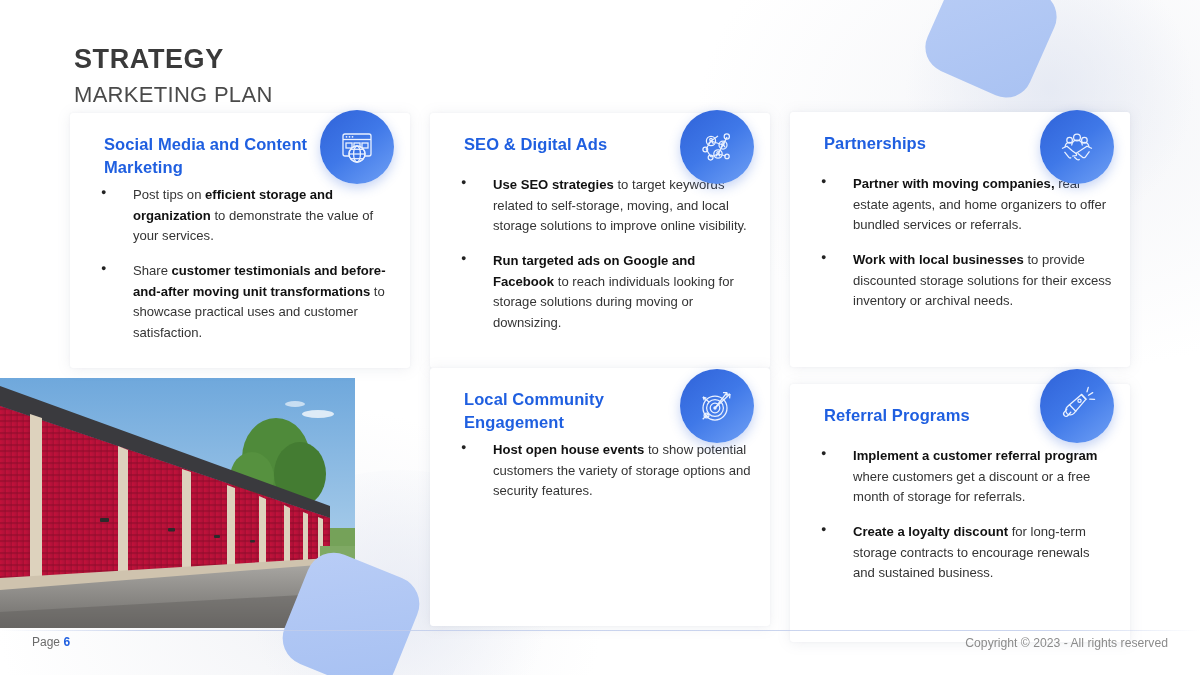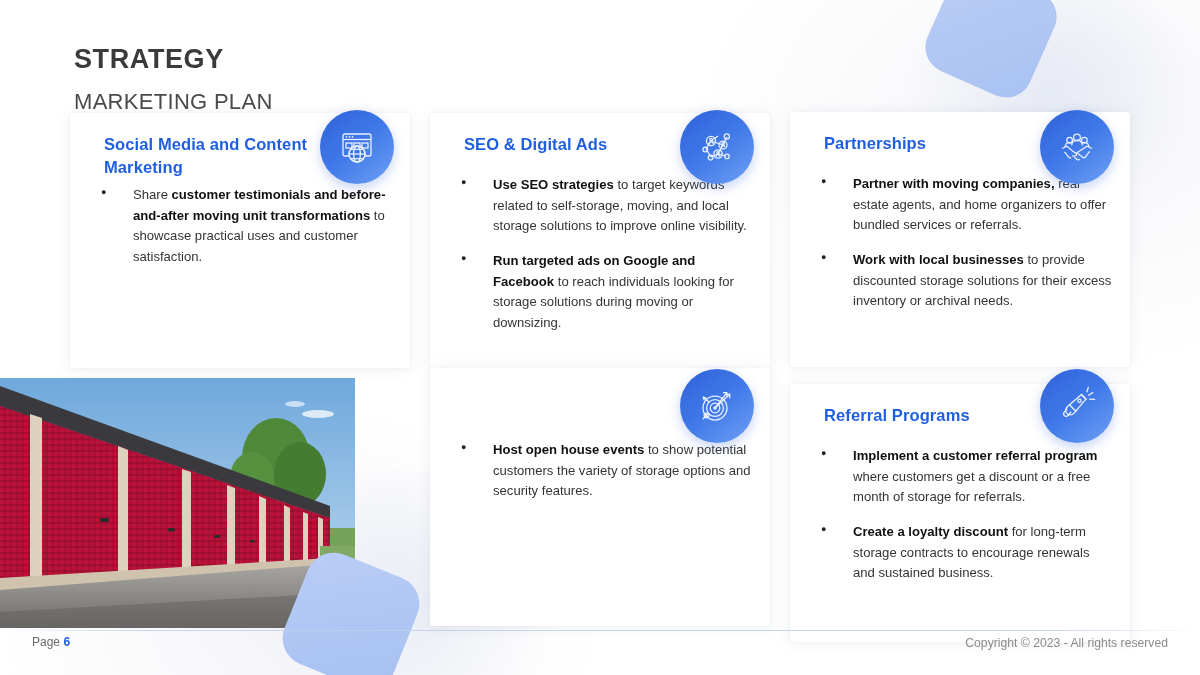--- a/index.html
+++ b/index.html
@@ -49,21 +49,21 @@
   }
 
   
   .header { position: absolute; left: 74px; top: 44px; }
   .title-main {
     font-size: 27px; font-weight: bold; letter-spacing: .6px;
     color: #3a3a3a; line-height: 1.12;
   }
   .title-sub {
     font-size: 22px; font-weight: normal; letter-spacing: .3px;
-    color: #4a4a4a; line-height: 1.2; margin-top: 15px;
+    color: #4a4a4a; line-height: 1.2; margin-top: 8px;
   }
 
   
   .photo {
     position: absolute; left: 0px; top: 378px;
     width: 355px; height: 250px;
     overflow: hidden;
     background: #87b7e0;
   }
   .photo svg { display: block; width: 355px; height: 250px; }
@@ -223,20 +223,21 @@
       <ellipse cx="318" cy="36" rx="16" ry="4" fill="#ffffff" opacity=".75"></ellipse>
       <ellipse cx="295" cy="26" rx="10" ry="3" fill="#ffffff" opacity=".6"></ellipse>
     </svg>
   </div>
 
   <div class="deco deco-sq-bot"></div>
 
   <div class="card card-1">
     <div class="card-head">Social Media and Content Marketing</div>
     <ul class="bullets b-two-line">
+        <li><span>Post tips on </span><b>efficient storage and organization</b><span> to demonstrate the value of your services.</span></li>
         <li><span>Share </span><b>customer testimonials and before-and-after moving unit transformations</b><span> to showcase practical uses and customer satisfaction.</span></li>
       </ul>
   </div>
 
   <div class="card card-2">
     <div class="card-head">SEO &amp; Digital Ads</div>
     <ul class="bullets b-one-line">
         <li><b>Use SEO strategies</b><span> to target keywords related to self-storage, moving, and local storage solutions to improve online visibility.</span></li>
         <li><b>Run targeted ads on Google and Facebook</b><span> to reach individuals looking for storage solutions during moving or downsizing.</span></li>
       </ul>
@@ -244,20 +245,21 @@
 
   <div class="card card-3">
     <div class="card-head">Partnerships</div>
     <ul class="bullets b-one-line">
         <li><b>Partner with moving companies,</b><span> real estate agents, and home organizers to offer bundled services or referrals.</span></li>
         <li><b>Work with local businesses</b><span> to provide discounted storage solutions for their excess inventory or archival needs.</span></li>
       </ul>
   </div>
 
   <div class="card card-4">
+    <div class="card-head">Local Community Engagement</div>
     <ul class="bullets b-two-line">
         <li><b>Host open house events</b><span> to show potential customers the variety of storage options and security features.</span></li>
       </ul>
   </div>
 
   <div class="card card-5">
     <div class="card-head">Referral Programs</div>
     <ul class="bullets b-one-line">
         <li><b>Implement a customer referral program</b><span> where customers get a discount or a free month of storage for referrals.</span></li>
         <li><b>Create a loyalty discount</b><span> for long-term storage contracts to encourage renewals and sustained business.</span></li>

